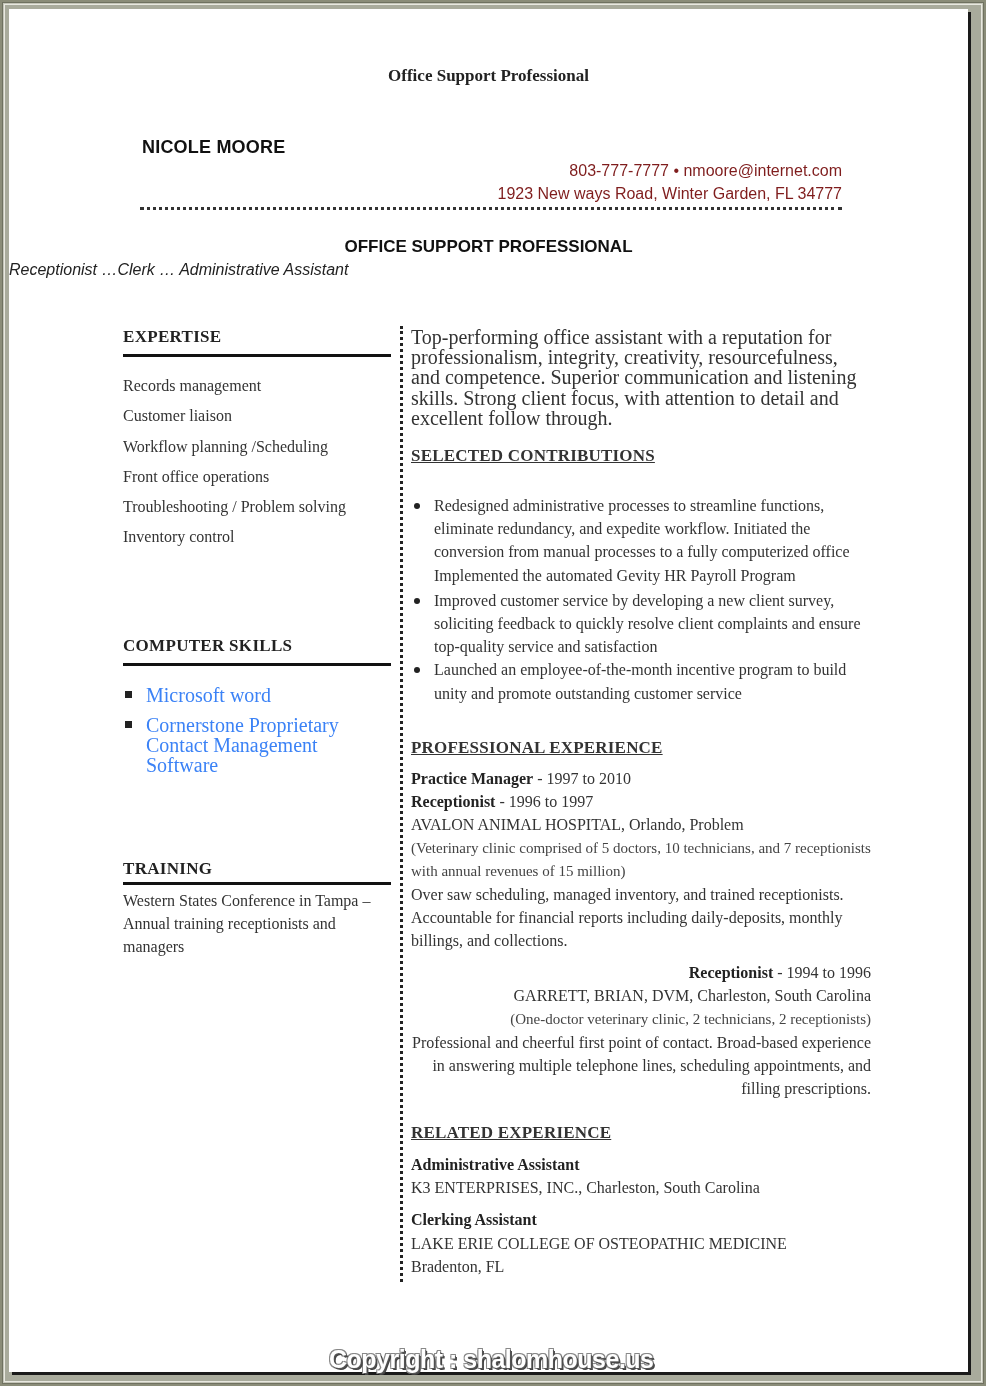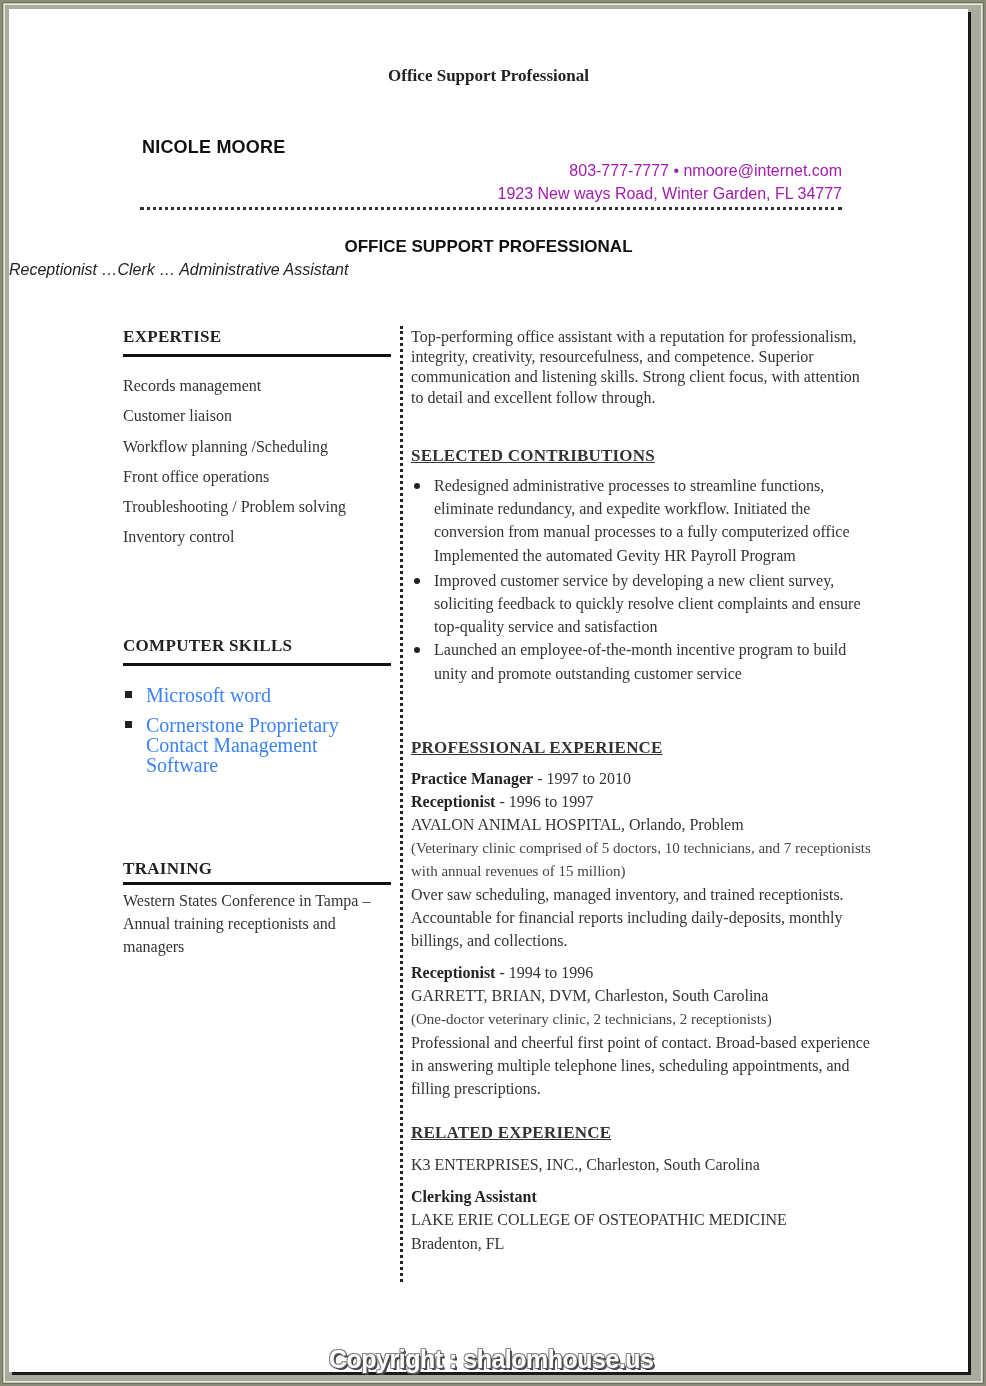--- a/index.html
+++ b/index.html
@@ -36,21 +36,21 @@
       font-size: 16px; line-height: 20px; color: #333;
     }
     .name {
       left: 133px; top: 128px;
       font-family: "Liberation Sans", "DejaVu Sans", sans-serif;
       font-size: 18px; font-weight: bold; color: #111; letter-spacing: 0.2px;
     }
     .contact {
       right: 126px; text-align: left;
       font-family: "Liberation Sans", "DejaVu Sans", sans-serif;
-      font-size: 16px; color: #a21caf;
+      font-size: 16px; color: #7f1d1d;
     }
     .contact1 { top: 153px; }
     .contact2 { top: 176px; }
     .dotted-sep {
       left: 131px; width: 702px; top: 198px; height: 0;
       border-top: 3px dotted #333;
     }
 
     .main-title {
       left: 0; right: 0; top: 228px; text-align: center;
@@ -79,21 +79,21 @@
     .training-text { font-size: 16px; line-height: 23px; color: #333; margin-top: 4px; }
 
     
     .vdiv {
       left: 391px; top: 317px; height: 956px; width: 0;
       border-left: 3px dotted #222;
     }
 
     
     .right-col { left: 402px; width: 460px; }
-    .para { font-size: 16px; line-height: 20.2px; color: #333; }
+    .para { font-size: 20px; line-height: 20.2px; color: #333; }
     .rhead {
       font-size: 17px; font-weight: bold; color: #333; text-decoration: underline;
       letter-spacing: 0.2px;
     }
     .bullets { list-style: none; margin: 0; padding: 0; }
     .bullets li { position: relative; padding-left: 23px; font-size: 16px; line-height: 23.2px; color: #333; }
     .bullets li .dot {
       position: absolute; left: 3px; top: 9px; width: 6px; height: 6px; border-radius: 50%; background: #222;
     }
     .line { font-size: 16px; line-height: 23.2px; color: #333; }
@@ -158,21 +158,21 @@
   </div>
 
   <div class="abs vdiv"></div>
 
   <div class="abs right-col" style="top:318px;">
     <div class="para">Top-performing office assistant with a reputation for professionalism, integrity, creativity, resourcefulness, and competence. Superior communication and listening skills. Strong client focus, with attention to detail and excellent follow through.</div>
   </div>
 
   <div class="abs right-col" style="top:437px;">
     <div class="rhead">SELECTED CONTRIBUTIONS</div>
-    <ul class="bullets" style="margin-top:8px;">
+    <ul class="bullets" style="margin-top:28px;">
       <li style="margin-bottom:2px;">
         <span class="dot"></span>
         <span>Redesigned administrative processes to streamline functions, eliminate redundancy, and expedite workflow. Initiated the conversion from manual processes to a fully computerized office Implemented the automated Gevity HR Payroll Program</span>
       </li>
       <li>
         <span class="dot"></span>
         <span>Improved customer service by developing a new client survey, soliciting feedback to quickly resolve client complaints and ensure top-quality service and satisfaction</span>
       </li>
       <li>
         <span class="dot"></span>
@@ -189,33 +189,34 @@
         <span class="role">Practice Manager</span><span> - 1997 to 2010</span>
       </div>
       <div class="line">
         <span class="role">Receptionist</span><span> - 1996 to 1997</span>
       </div>
       <div class="line">AVALON ANIMAL HOSPITAL, Orlando, Problem</div>
       <div class="ital">(Veterinary clinic comprised of 5 doctors, 10 technicians, and 7 receptionists with annual revenues of 15 million)</div>
       <div class="line">Over saw scheduling, managed inventory, and trained receptionists. Accountable for financial reports including daily-deposits, monthly billings, and collections.</div>
     </div>
 
-    <div style="margin-top:9px;">
+    <div style="margin-top:9px;text-align:right;">
       <div class="line">
         <span class="role">Receptionist</span><span> - 1994 to 1996</span>
       </div>
       <div class="line">GARRETT, BRIAN, DVM, Charleston, South Carolina</div>
       <div class="ital">(One-doctor veterinary clinic, 2 technicians, 2 receptionists)</div>
       <div class="line">Professional and cheerful first point of contact. Broad-based experience in answering multiple telephone lines, scheduling appointments, and filling prescriptions.</div>
     </div>
   </div>
 
   <div class="abs right-col" style="top:1114px;">
     <div class="rhead">RELATED EXPERIENCE</div>
     <div style="margin-top:10px;">
+      <div class="line role">Administrative Assistant</div>
       <div class="line">K3 ENTERPRISES, INC., Charleston, South Carolina</div>
     </div>
     <div style="margin-top:9px;">
       <div class="line role">Clerking Assistant</div>
       <div class="line">LAKE ERIE COLLEGE OF OSTEOPATHIC MEDICINE</div>
       <div class="line">Bradenton, FL</div>
     </div>
   </div>
 
   <div class="abs copyright">Copyright : shalomhouse.us</div>

